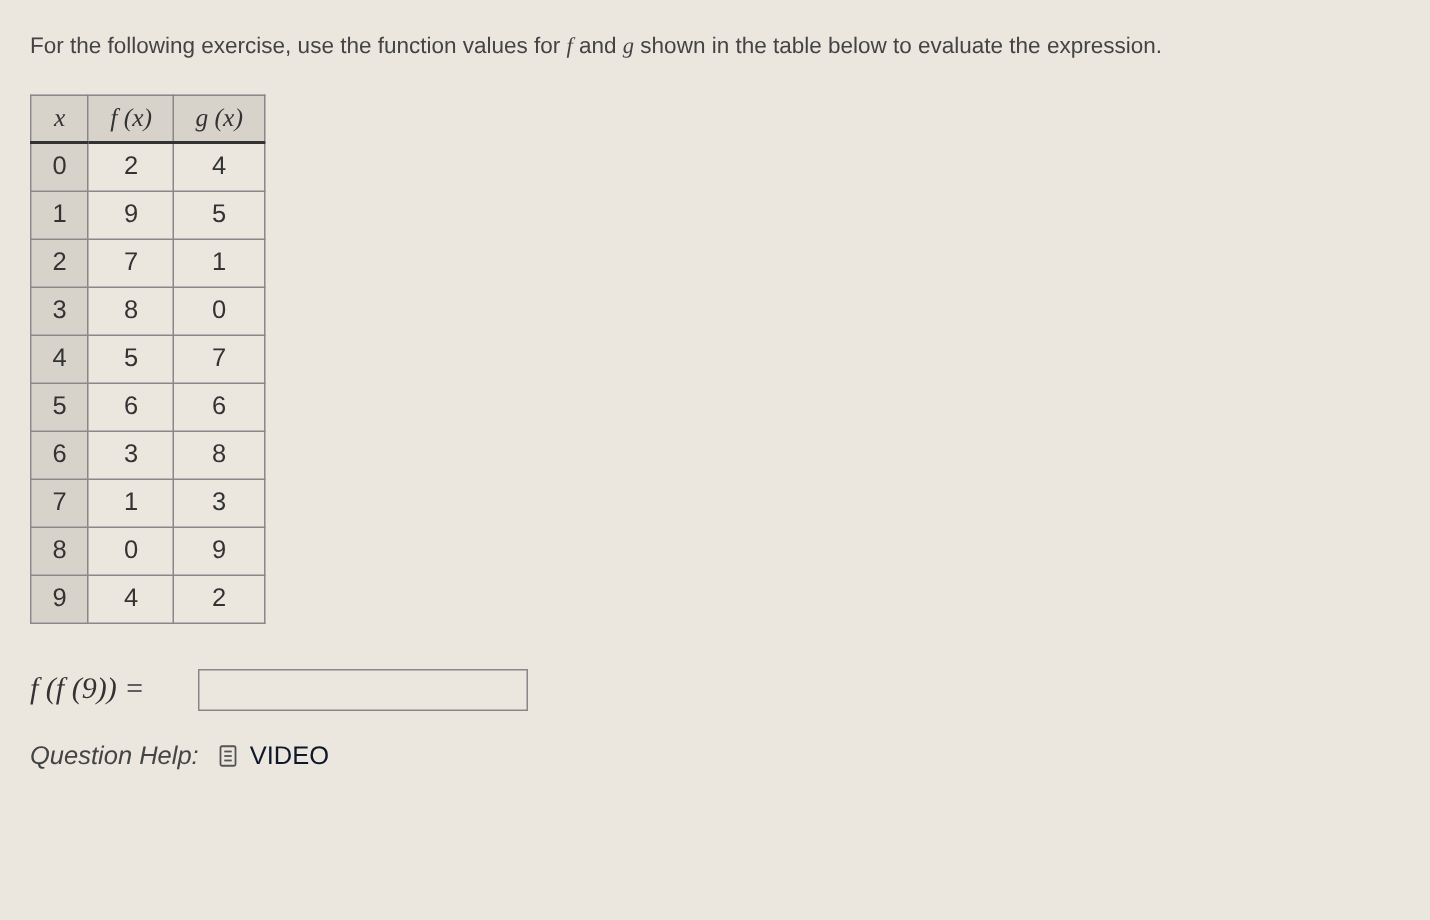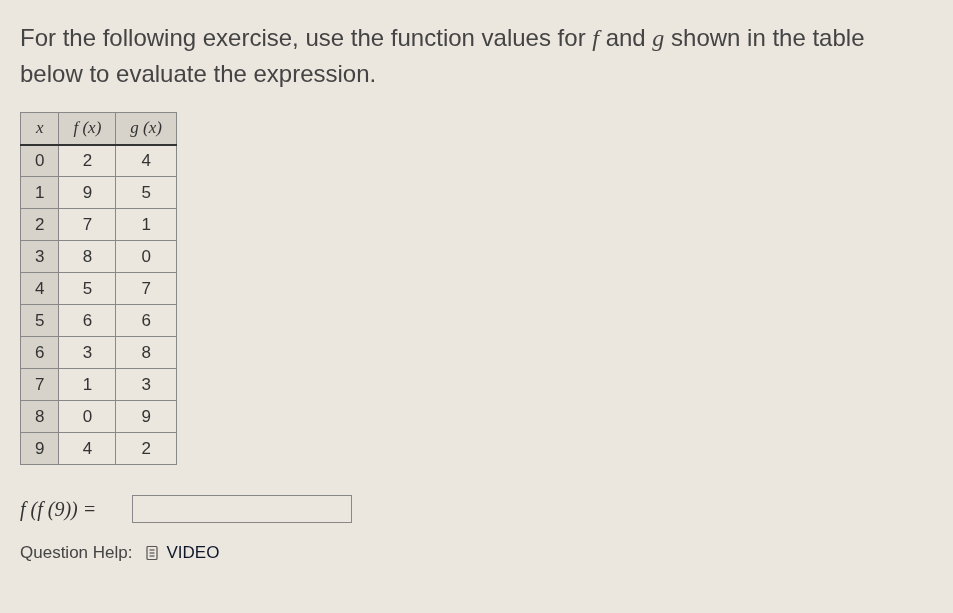--- a/index.html
+++ b/index.html
@@ -9,21 +9,21 @@
     }
     body {
       font-family: Arial, sans-serif;
       background-color: #ebe6de;
       padding: 20px;
       color: #333;
       width: 953px;
       height: 613px;
     }
     .instruction {
-      font-size: 24px;
+      font-size: 15px;
       color: #444;
       margin-bottom: 20px;
       line-height: 1.5;
     }
     .instruction .italic {
       font-style: italic;
       font-family: 'Times New Roman', serif;
     }
     .data-table {
       border-collapse: collapse;
@@ -72,20 +72,21 @@
       font-size: 16px;
     }
     .help-row {
       display: flex;
       align-items: center;
       font-size: 17px;
       color: #444;
     }
     .help-label {
       margin-right: 12px;
+      font-style: italic;
     }
     .video-link {
       display: flex;
       align-items: center;
       color: #0f172a;
       cursor: pointer;
     }
     .video-icon {
       width: 16px;
       height: 16px;

